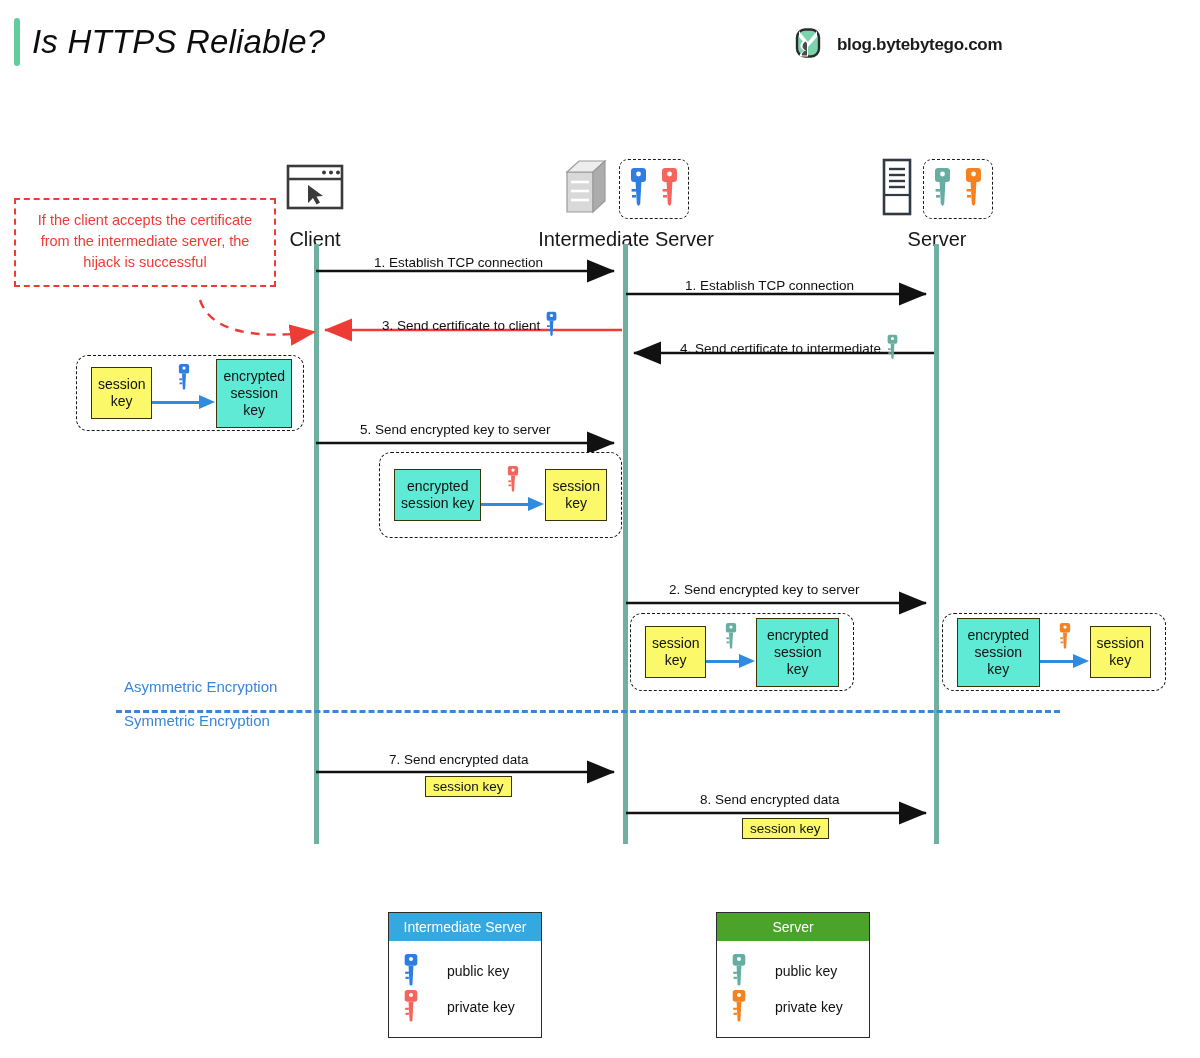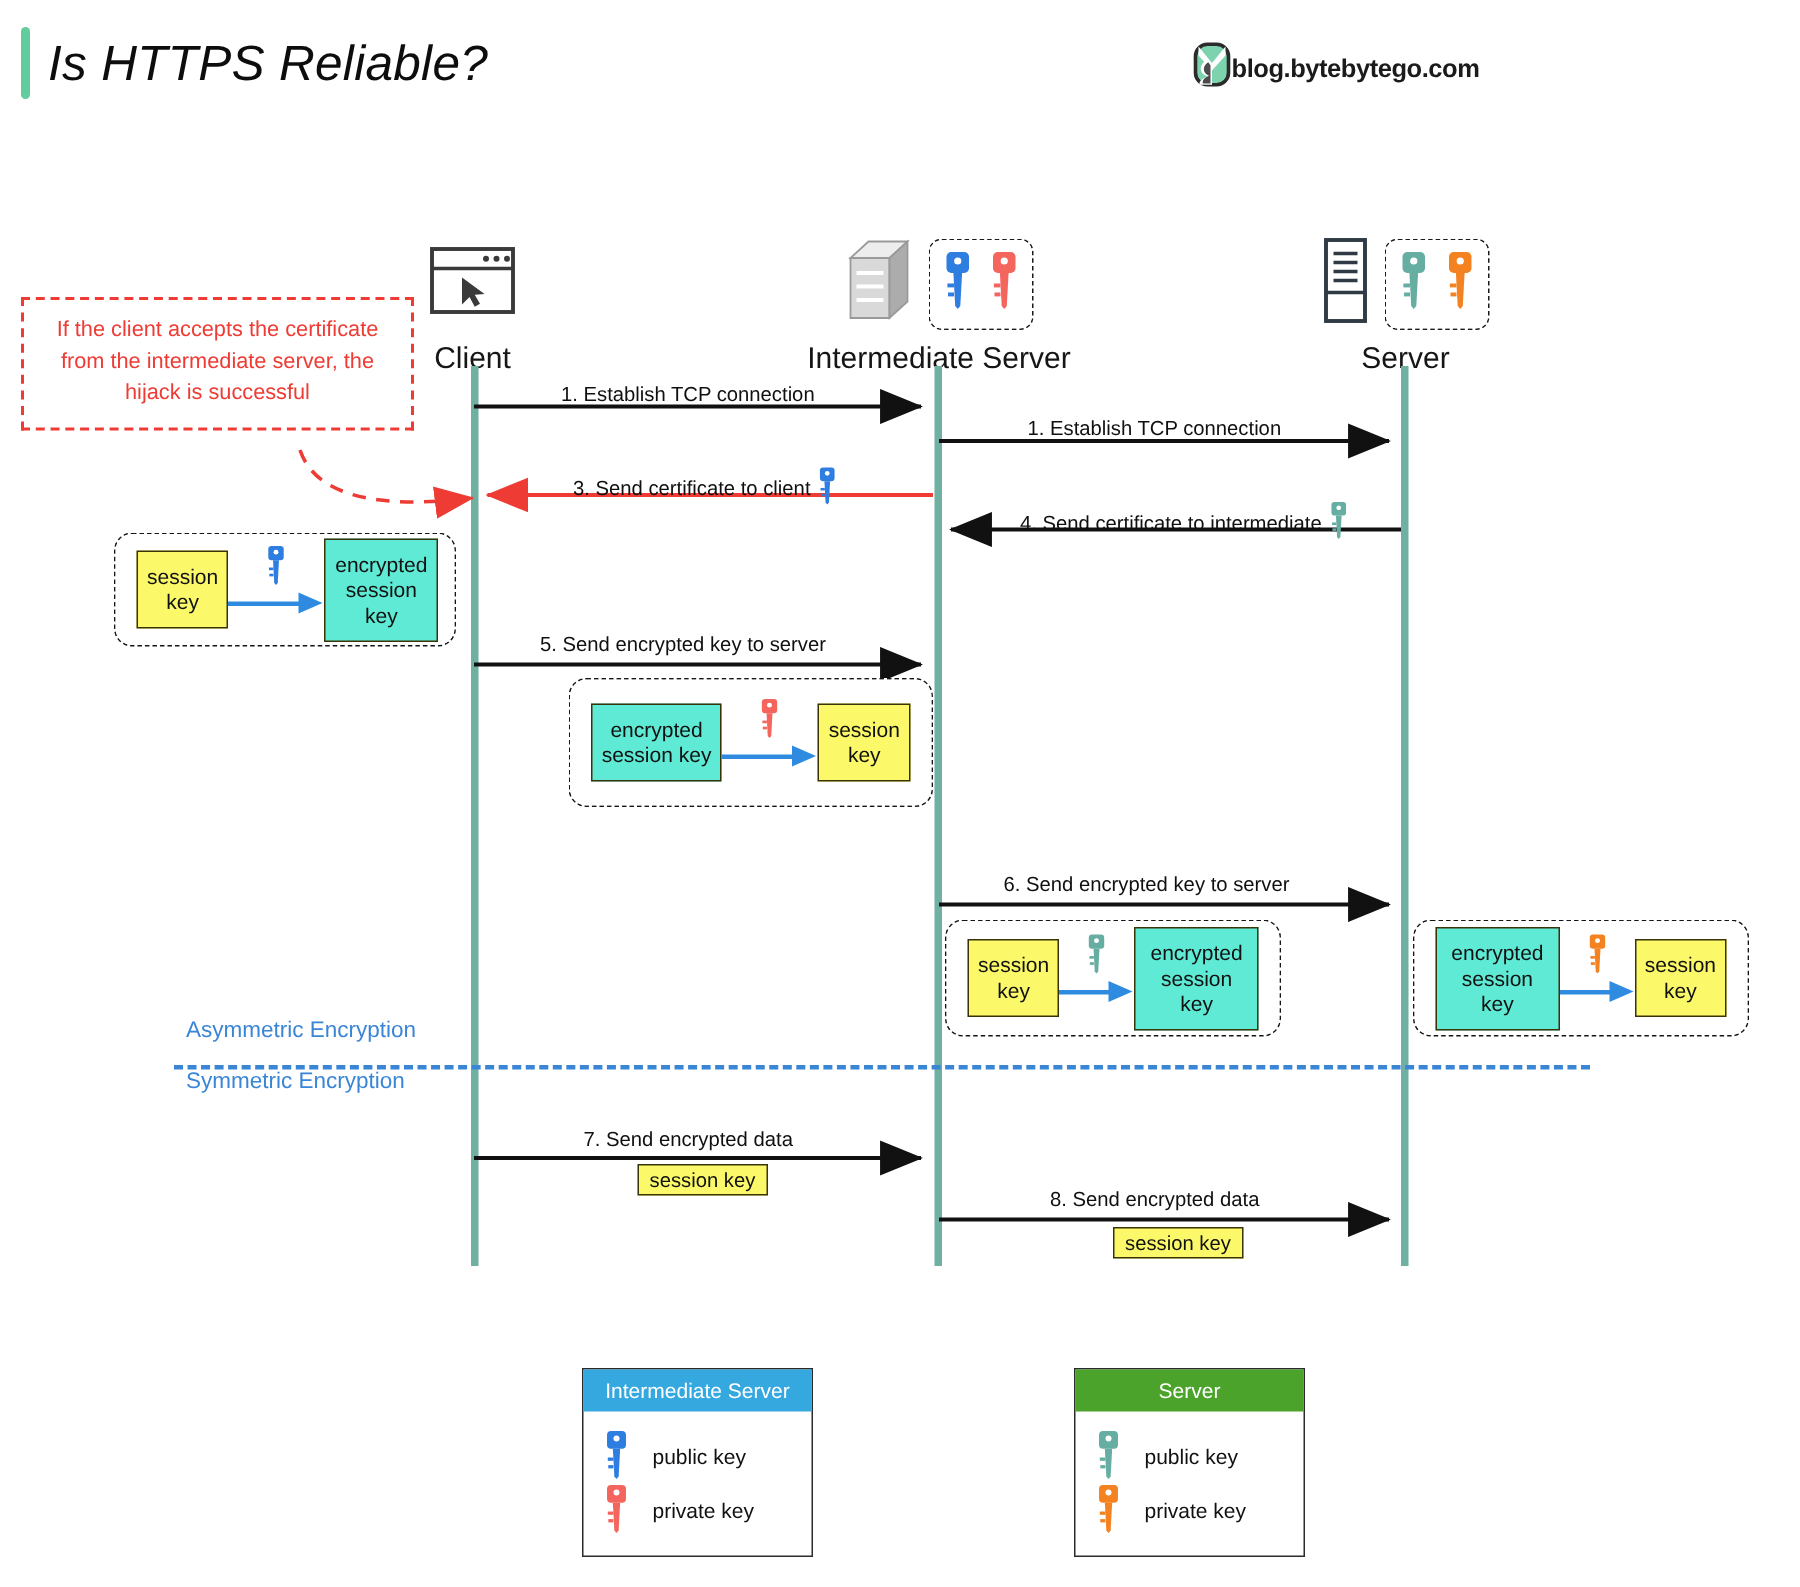--- a/index.html
+++ b/index.html
@@ -34,21 +34,21 @@
     line-height: 48px;
     color: #0d0d0d;
     white-space: nowrap;
     letter-spacing: 0.2px;
     font-style: italic;
   }
   #brand {
     left: 795px; top: 28px;
     display: flex;
     align-items: center;
-    gap: 0;
+    gap: 16px;
   }
   #brand-text {
     font-size: 17px;
     color: #1b1b1b;
     font-weight: 600;
     letter-spacing: -0.3px;
     white-space: nowrap;
   }
 
   
@@ -198,21 +198,21 @@
   .legend-header {
     color: #fff;
     font-size: 14px;
     text-align: center;
     padding: 6px 0;
   }
   .legend-body { padding: 12px 0 12px 14px; }
   .legend-row {
     display: flex;
     align-items: center;
-    gap: 16px;
+    gap: 28px;
     height: 36px;
     font-size: 14px;
     color: #111;
   }
   #legend-intermediate { left: 388px; top: 912px; }
   #legend-server { left: 716px; top: 912px; }
 </style>
 </head>
 <body>
 
@@ -377,21 +377,21 @@
         <rect x="2" y="1" width="15" height="14" rx="3.2" fill="#66ADA2"></rect>
         <circle cx="9.5" cy="7" r="2.4" fill="#fff"></circle>
         <path d="M6.6 15 L12.4 15 L11.2 37 L9.5 39 L7.8 37 Z" fill="#66ADA2"></path>
         <rect x="2.6" y="22" width="4.4" height="2.6" fill="#66ADA2"></rect>
         <rect x="3.0" y="28" width="4.0" height="2.6" fill="#66ADA2"></rect>
       </svg>
     </span>
   </div>
 
   <div class="msg-label" style="left:360px; top:422px;">5. Send encrypted key to server</div>
-  <div class="msg-label" style="left:669px; top:582px;">6. Send encrypted key to server</div>
+  <div class="msg-label" style="left:669px; top:582px;">2. Send encrypted key to server</div>
   <div class="msg-label" style="left:389px; top:752px;">7. Send encrypted data</div>
   <div class="msg-label" style="left:700px; top:792px;">8. Send encrypted data</div>
 
   <div class="sk-tag" style="left:425px; top:776px;">session key</div>
   <div class="sk-tag" style="left:742px; top:818px;">session key</div>
 
   <div class="abs" id="annotation">
     <span>If the client accepts the certificate from the intermediate server, the hijack is successful</span>
   </div>
 

